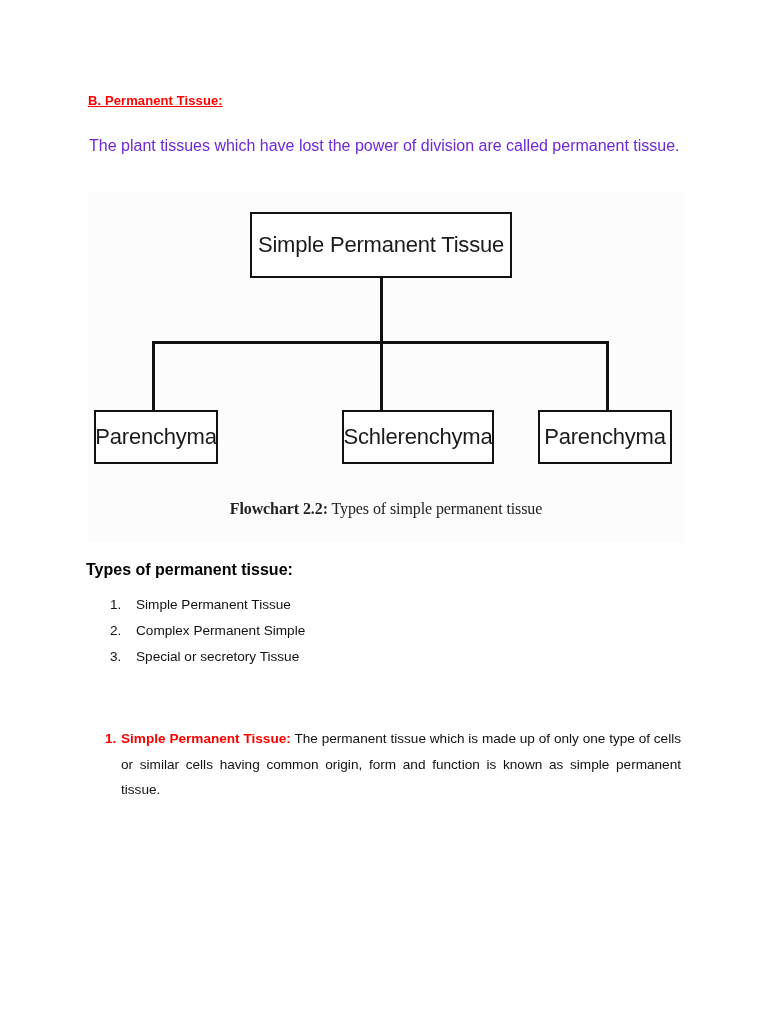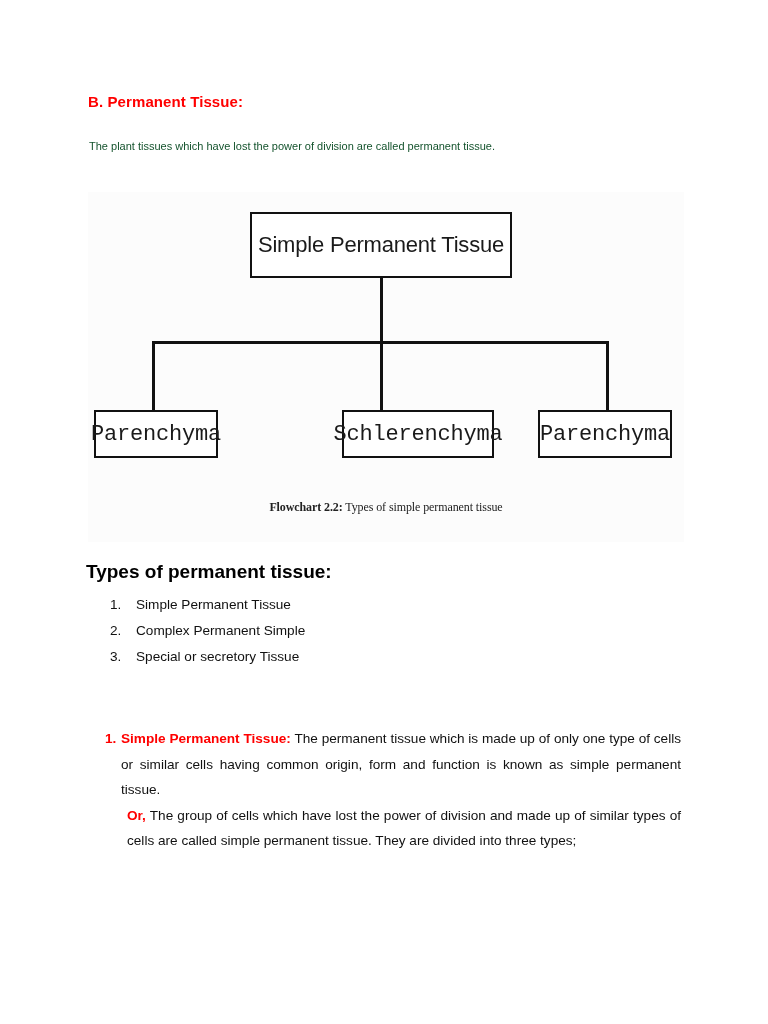--- a/index.html
+++ b/index.html
@@ -21,38 +21,39 @@
     position: absolute;
     inset: 0;
     background: #ffffff;
   }
 
   
   .section-heading {
     position: absolute;
     left: 88px;
     top: 93px;
-    font-size: 15px;
+    font-size: 13px;
     font-weight: bold;
     color: #ff0000;
     letter-spacing: 0.1px;
     white-space: nowrap;
+    text-decoration: underline;
   }
 
   
   .intro-para {
     position: absolute;
     left: 89px;
     top: 131px;
     width: 592px;
-    font-size: 11px;
+    font-size: 16px;
     line-height: 30px;
     text-align: justify;
     text-justify: inter-word;
-    color: #14532d;
+    color: #6d28d9;
   }
   .intro-para::first-letter { margin-left: 0; }
 
   
   .figure {
     position: absolute;
     left: 88px;
     top: 192px;
     width: 596px;
     height: 350px;
@@ -79,55 +80,54 @@
   .fc-box-root {
     left: 162px;
     top: 20px;
     width: 262px;
     height: 66px;
     font-size: 22px;
   }
 
   .fc-box-child {
     top: 218px;
-    height: 48px;
+    height: 54px;
     font-size: 22px;
-    font-family: Liberation Mono, monospace;
   }
   .fc-box-child.c1 { left: 6px;   width: 124px; }
   .fc-box-child.c2 { left: 218px; width: 152px; margin-left: 36px; }
   .fc-box-child.c3 { left: 450px; width: 134px; }
 
   
   .fc-line { position: absolute; background: #111111; }
   .fc-line-trunk   { left: 292px; top: 86px;  width: 2.5px; height: 65px; }
   .fc-line-bus     { left: 64px;  top: 149px; width: 456px; height: 2.5px; }
   .fc-line-drop1   { left: 64px;  top: 149px; width: 2.5px; height: 69px; }
   .fc-line-drop2   { left: 292px; top: 149px; width: 2.5px; height: 69px; }
   .fc-line-drop3   { left: 518px; top: 149px; width: 2.5px; height: 69px; }
 
   .fc-caption {
     position: absolute;
     left: 0;
     right: 0;
     top: 308px;
     text-align: center;
     font-family: "Liberation Serif", serif;
-    font-size: 12px;
+    font-size: 16px;
     color: #222222;
     letter-spacing: -0.1px;
   }
   .fc-caption .cap-strong { font-weight: bold; }
 
   
   .types-heading {
     position: absolute;
     left: 86px;
     top: 561px;
-    font-size: 19px;
+    font-size: 16px;
     font-weight: bold;
     color: #000000;
     white-space: nowrap;
   }
 
   
   .types-list {
     position: absolute;
     left: 110px;
     top: 597px;
@@ -233,19 +233,15 @@
       <span>Special or secretory Tissue</span>
     </li>
   </ul>
 
   <div class="def-block">
     <span class="def-num">1.</span>
     <div class="def-body">
       <span class="def-term">Simple Permanent Tissue:</span>
       <span>The permanent tissue which is made up of only one type of cells or similar cells having common origin, form and function is known as simple permanent tissue.</span>
     </div>
-    <div class="def-alt">
-      <span class="def-or">Or,</span>
-      <span>The group of cells which have lost the power of division and made up of similar types of cells are called simple permanent tissue. They are divided into three types;</span>
-    </div>
   </div>
 
 </div>
 
 </body></html>

